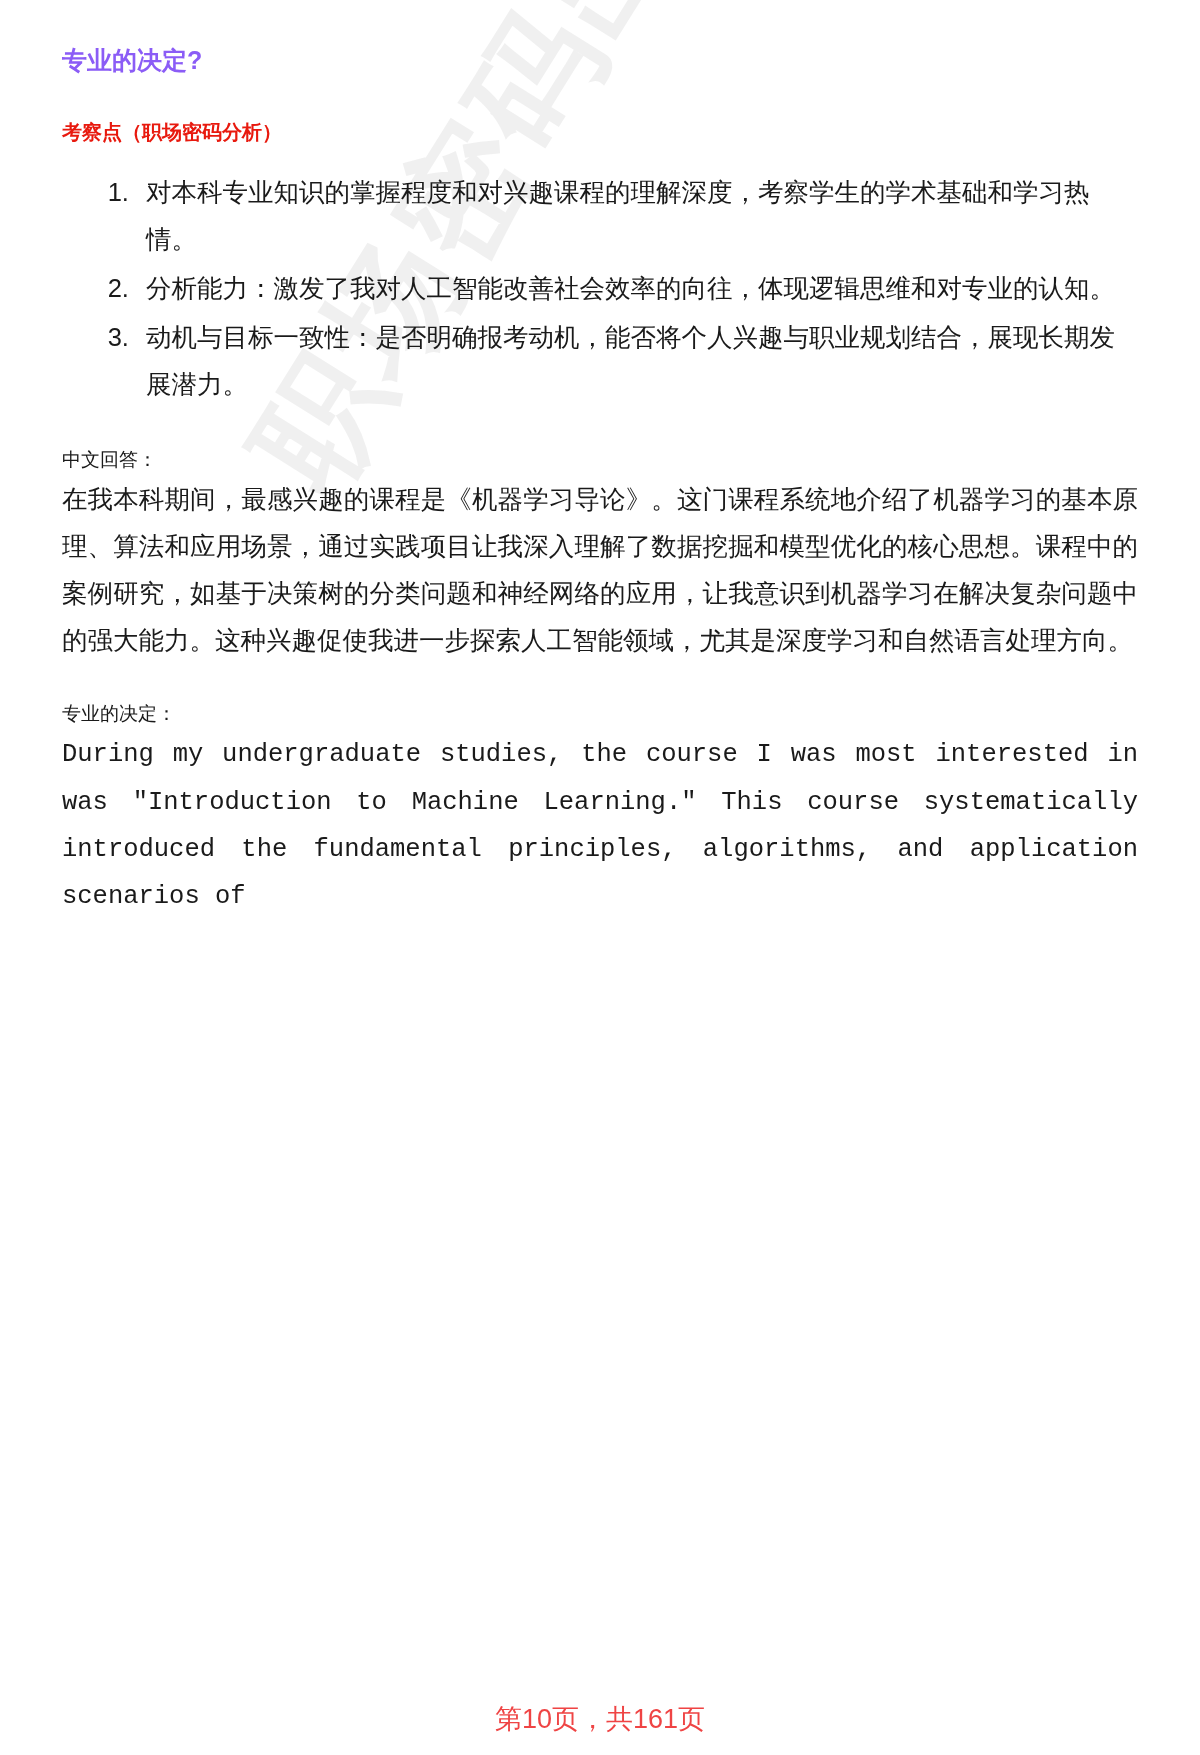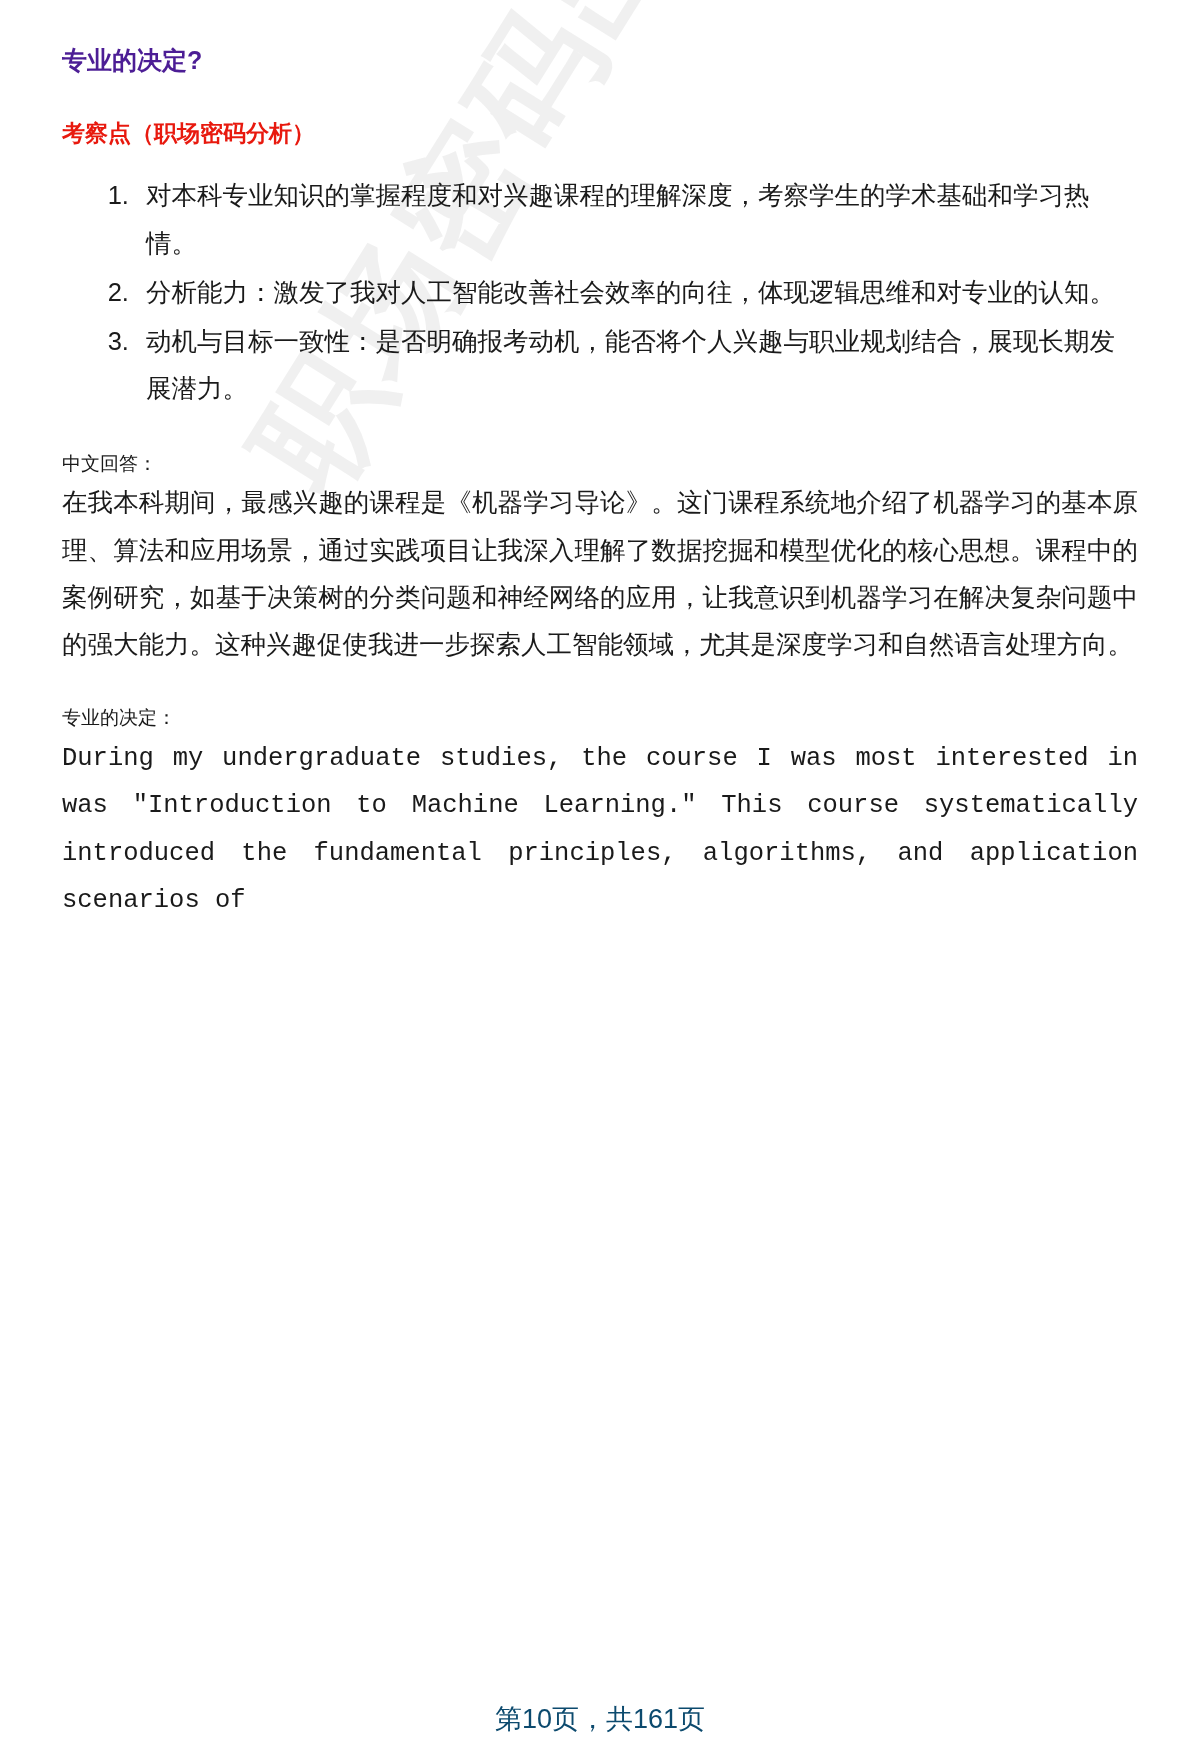--- a/index.html
+++ b/index.html
@@ -42,29 +42,29 @@
     transform: rotate(-58deg);
     transform-origin: left top;
     white-space: nowrap;
     letter-spacing: 6px;
   }
   .content {
     position: relative;
     z-index: 10;
   }
   h1.red-title {
-    color: #4c1d95;
+    color: #8b5cf6;
     font-size: 25px;
     font-weight: 700;
     margin: 0 0 42px 0;
     line-height: 1.3;
   }
   h2.red-sub {
     color: #e8190e;
-    font-size: 23px;
+    font-size: 20px;
     font-weight: 700;
     margin: 0 0 24px 0;
     line-height: 1.3;
   }
   ol.points {
     margin: 0 0 34px 0;
     padding-left: 74px;
     list-style: decimal;
   }
   ol.points li {
@@ -89,21 +89,21 @@
   p.para.tight {
     margin-bottom: 0;
   }
   .footer {
     position: absolute;
     left: 0;
     bottom: 18px;
     width: 1200px;
     text-align: center;
     font-size: 27px;
-    color: #0c4a6e;
+    color: #ef4444;
     z-index: 11;
   }
 </style>
 </head>
 <body>
 
 <div class="page">
 
   <div class="watermark">
     <span>职场密码出品</span>

